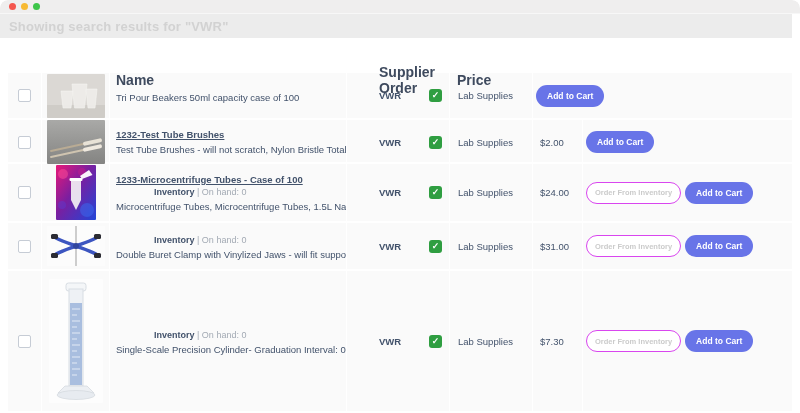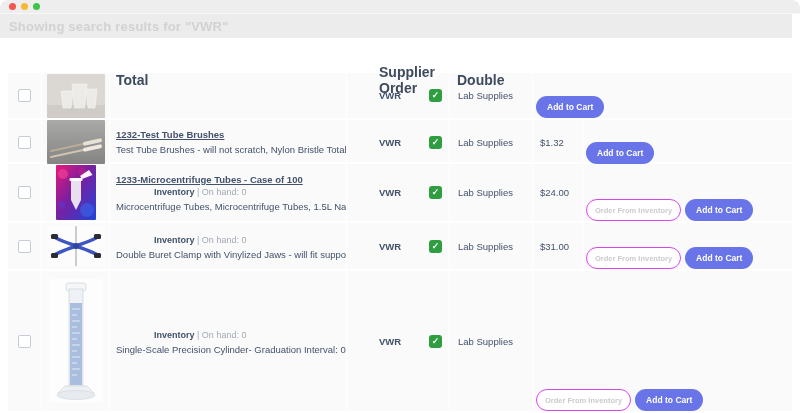--- a/index.html
+++ b/index.html
@@ -27,21 +27,21 @@
   }
   
   .table { margin:7px 8px 0 8px; }
   .trow {
     display:grid;
     grid-template-columns:34px 68px 237px 103px 83px 50px 1fr;
     background:#fafafa; border-bottom:2px solid #fff;
   }
   .trow.thead { background:#fff; border-bottom:0; height:28px; }
   .cell { display:flex; align-items:center; border-right:1px solid #fff; min-width:0; }
-  .cell:last-child { border-right:0;align-items:flex-end; }
+  .cell:last-child { border-right:0; }
   .thead .cell { font-size:14px; font-weight:700; color:#3e4a5e;margin-top:19px; }
   .c-img  { justify-content:center; }
   .thead .c-img { justify-content:flex-start; padding-left:6px; }
   .c-name { padding-left:6px; }
   .c-sup  { padding-left:32px; padding-right:7px; justify-content:space-between; }
   .c-cat  { padding-left:8px; }
   .c-price{ padding-left:7px; }
   .c-act  { padding-left:3px; }
   .r1{height:47px}.r2{height:44px}.r3{height:59px}.r4{height:48px}.r5{height:142px}
   
@@ -85,23 +85,23 @@
 
 <div class="searchbar">
   <span>Showing search results for "VWR"</span>
 </div>
 
 <div class="table">
 
   <div class="trow thead">
     <div class="cell"></div>
     <div class="cell c-img">Image</div>
-    <div class="cell c-name">Total</div>
+    <div class="cell c-name">Name</div>
     <div class="cell c-sup">Supplier Order</div>
-    <div class="cell c-price">Double</div>
+    <div class="cell c-price">Price</div>
     <div class="cell c-act"></div>
   </div>
 
   <div class="trow r1">
     <div class="cell">
       <input type="checkbox" class="cbx" style="">
     </div>
     <div class="cell c-img">
       <div class="thumb" title="tri-pour-beakers-photo">
         <svg width="58" height="44" viewBox="0 0 58 44">
@@ -110,20 +110,21 @@
           <g fill="#efedea" opacity="0.92" stroke="#f7f6f4" stroke-width="0.6">
             <path d="M14 17 l2 17 h8 l2 -17 z"></path>
             <path d="M25 10 l2.5 24 h10 l2.5 -24 z"></path>
             <path d="M39 15 l2 19 h7 l2 -19 z"></path>
           </g>
         </svg>
       </div>
     </div>
     <div class="cell c-name">
       <div class="namewrap">
+        <div class="desc">Tri Pour Beakers 50ml capacity case of 100</div>
       </div>
     </div>
     <div class="cell c-sup">
       <span class="sup-name">VWR</span>
       <span class="vcheck">✓</span>
     </div>
     <div class="cell c-cat">
       <span class="txt">Lab Supplies</span>
     </div>
     <div class="cell c-act">
@@ -161,21 +162,21 @@
       </div>
     </div>
     <div class="cell c-sup">
       <span class="sup-name">VWR</span>
       <span class="vcheck">✓</span>
     </div>
     <div class="cell c-cat">
       <span class="txt">Lab Supplies</span>
     </div>
     <div class="cell c-price">
-      <span class="txt">$1.32</span>
+      <span class="txt">$2.00</span>
     </div>
     <div class="cell c-act">
       <button class="btn primary">Add to Cart</button>
     </div>
   </div>
 
   <div class="trow r3">
     <div class="cell">
       <input type="checkbox" class="cbx" style="">
     </div>
@@ -315,19 +316,22 @@
         <div class="desc">Single-Scale Precision Cylinder- Graduation Interval: 0.1...</div>
       </div>
     </div>
     <div class="cell c-sup">
       <span class="sup-name">VWR</span>
       <span class="vcheck">✓</span>
     </div>
     <div class="cell c-cat">
       <span class="txt">Lab Supplies</span>
     </div>
+    <div class="cell c-price">
+      <span class="txt">$7.30</span>
+    </div>
     <div class="cell c-act">
       <button class="btn ghost">Order From Inventory</button>
       <button class="btn primary">Add to Cart</button>
     </div>
   </div>
 
 </div>
 
 </body></html>

